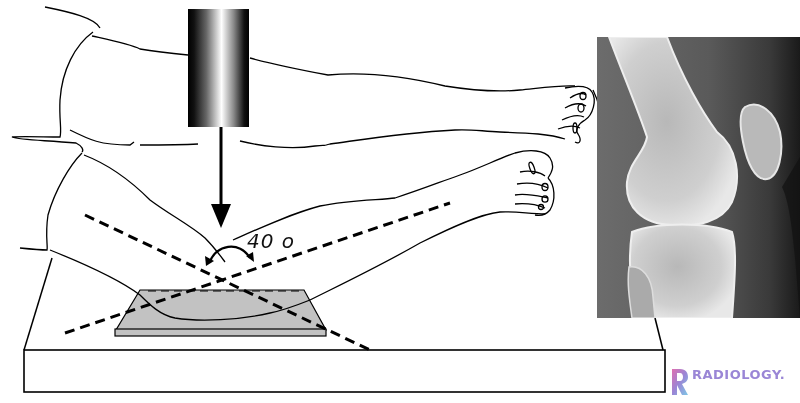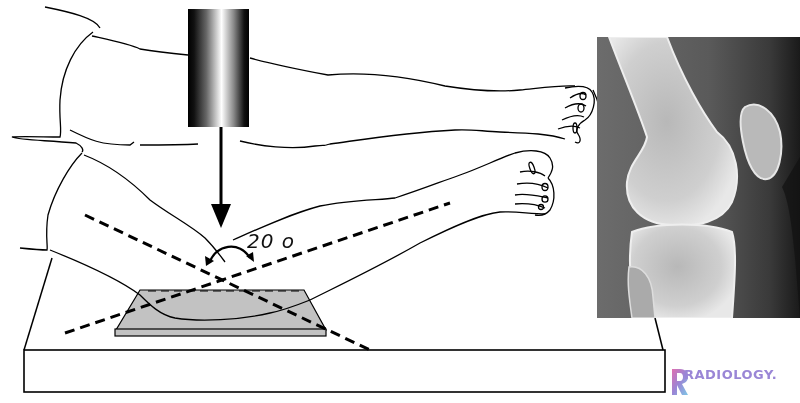--- a/index.html
+++ b/index.html
@@ -1,21 +1,21 @@
 <!DOCTYPE html>
 <html><head>
   <meta charset="utf-8">
   <style>
     html, body { margin: 0; padding: 0; background: #ffffff; }
     body { width: 800px; height: 403px; position: relative; overflow: hidden; font-family: "DejaVu Sans", sans-serif; }
     #stage { position: absolute; left: 0; top: 0; width: 800px; height: 403px; }
     .angle-label { position: absolute; left: 247px; top: 229px; font-size: 20px; font-style: italic; color: #111; font-family: "DejaVu Sans", sans-serif; letter-spacing: 1px; }
     .xray { position: absolute; left: 597px; top: 37px; width: 203px; height: 281px; overflow: hidden; background: #5f5f5f; }
     .logo { position: absolute; left: 670px; top: 367px; width: 130px; height: 34px; }
-    .logo-text { position: absolute; left: 14px; top: 0; font-family: "DejaVu Sans", sans-serif; font-weight: bold; font-size: 13px; line-height: 15px; letter-spacing: 0.5px; }
+    .logo-text { position: absolute; left: 22px; top: 0; font-family: "DejaVu Sans", sans-serif; font-weight: bold; font-size: 13px; line-height: 15px; letter-spacing: 0.5px; }
     .logo-line1 { color: #9a86d6; display: block; }
     .logo-line2 { color: #7fc8e6; display: block; }
   </style>
 </head>
 <body>
 
 <div id="stage">
   <svg width="800" height="403" viewBox="0 0 800 403" xmlns="http://www.w3.org/2000/svg">
     <defs>
       <linearGradient id="tubeGrad" x1="0" x2="1" y1="0" y2="0">
@@ -82,21 +82,21 @@
       <polygon points="211,204 231,204 221,228" fill="#000"></polygon>
     </g>
 
     <g fill="none" stroke="#000" stroke-width="2.2">
       <path d="M210,262 C215,245 240,240 250,258"></path>
       <polygon points="206,266 205,256 214,261" fill="#000" stroke="none"></polygon>
       <polygon points="254,262 246,256 253,252" fill="#000" stroke="none"></polygon>
     </g>
   </svg>
 
-  <span class="angle-label">20 o</span>
+  <span class="angle-label">40 o</span>
 
   
   <div class="xray">
     <svg width="203" height="281" viewBox="0 0 203 281" xmlns="http://www.w3.org/2000/svg">
       <defs>
         <linearGradient id="xbg" x1="0" x2="1" y1="0" y2="0">
           <stop offset="0" stop-color="#6c6c6c"></stop>
           <stop offset="0.55" stop-color="#5a5a5a"></stop>
           <stop offset="0.85" stop-color="#3a3a3a"></stop>
           <stop offset="1" stop-color="#1a1a1a"></stop>

